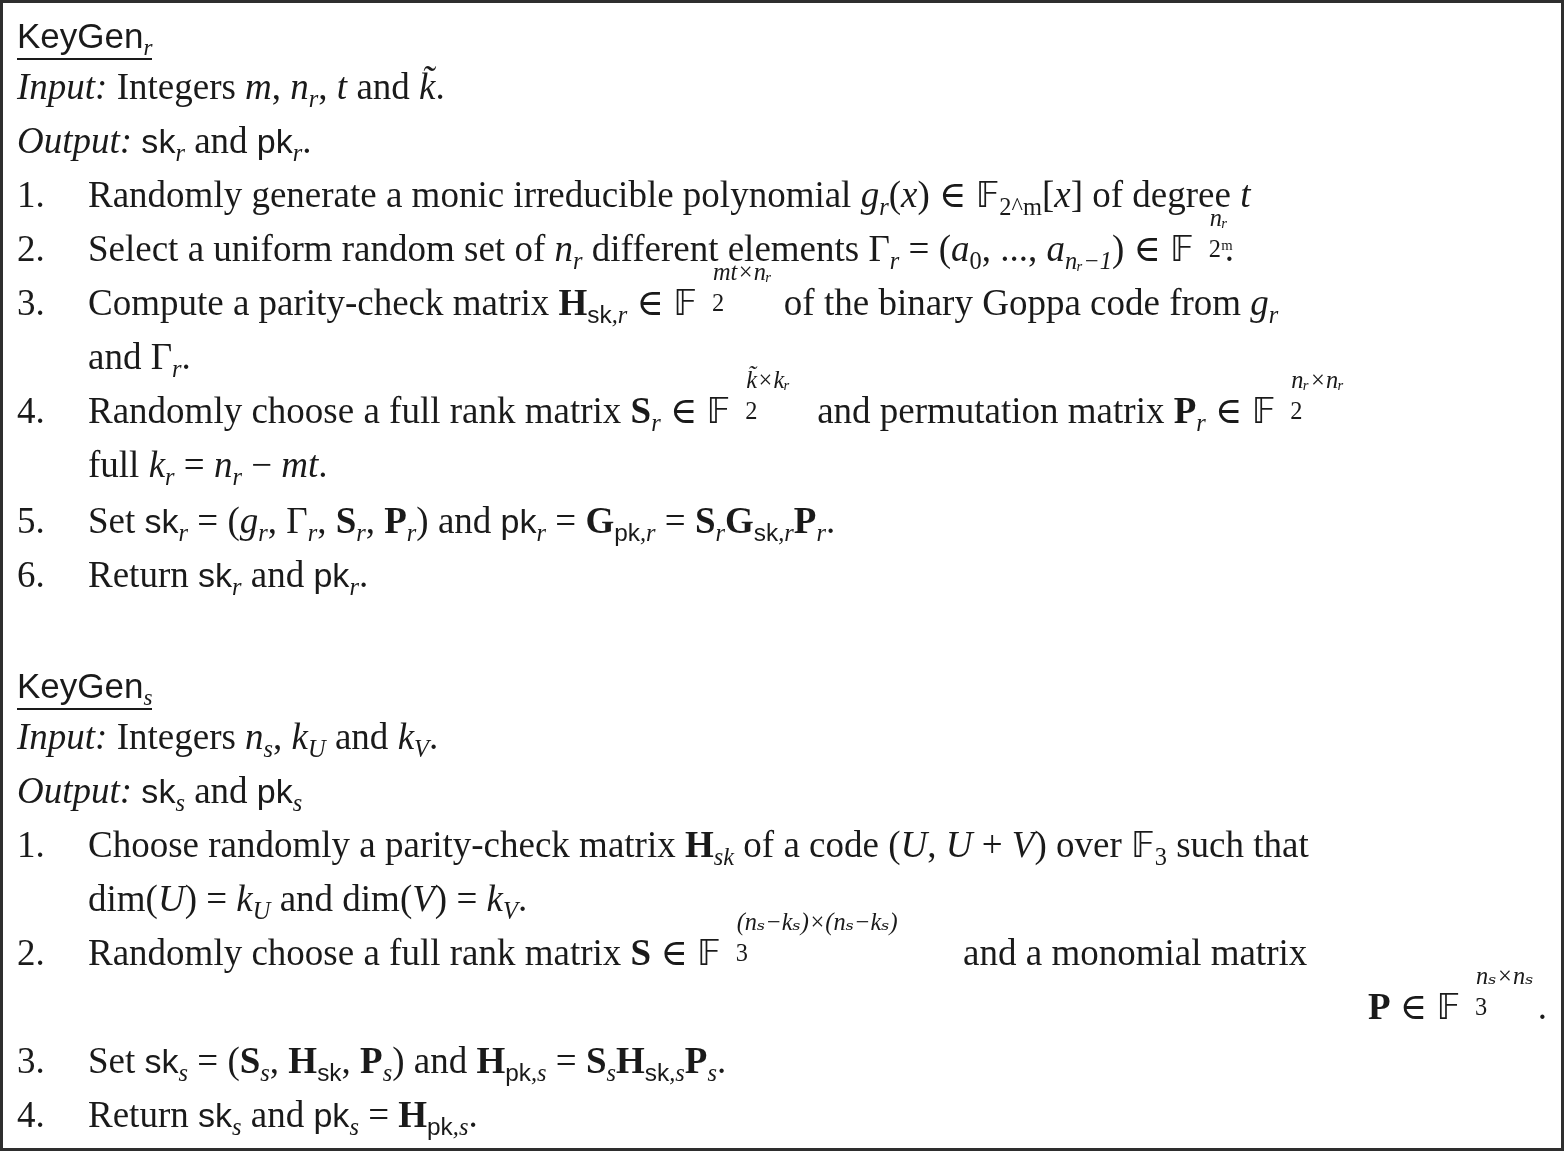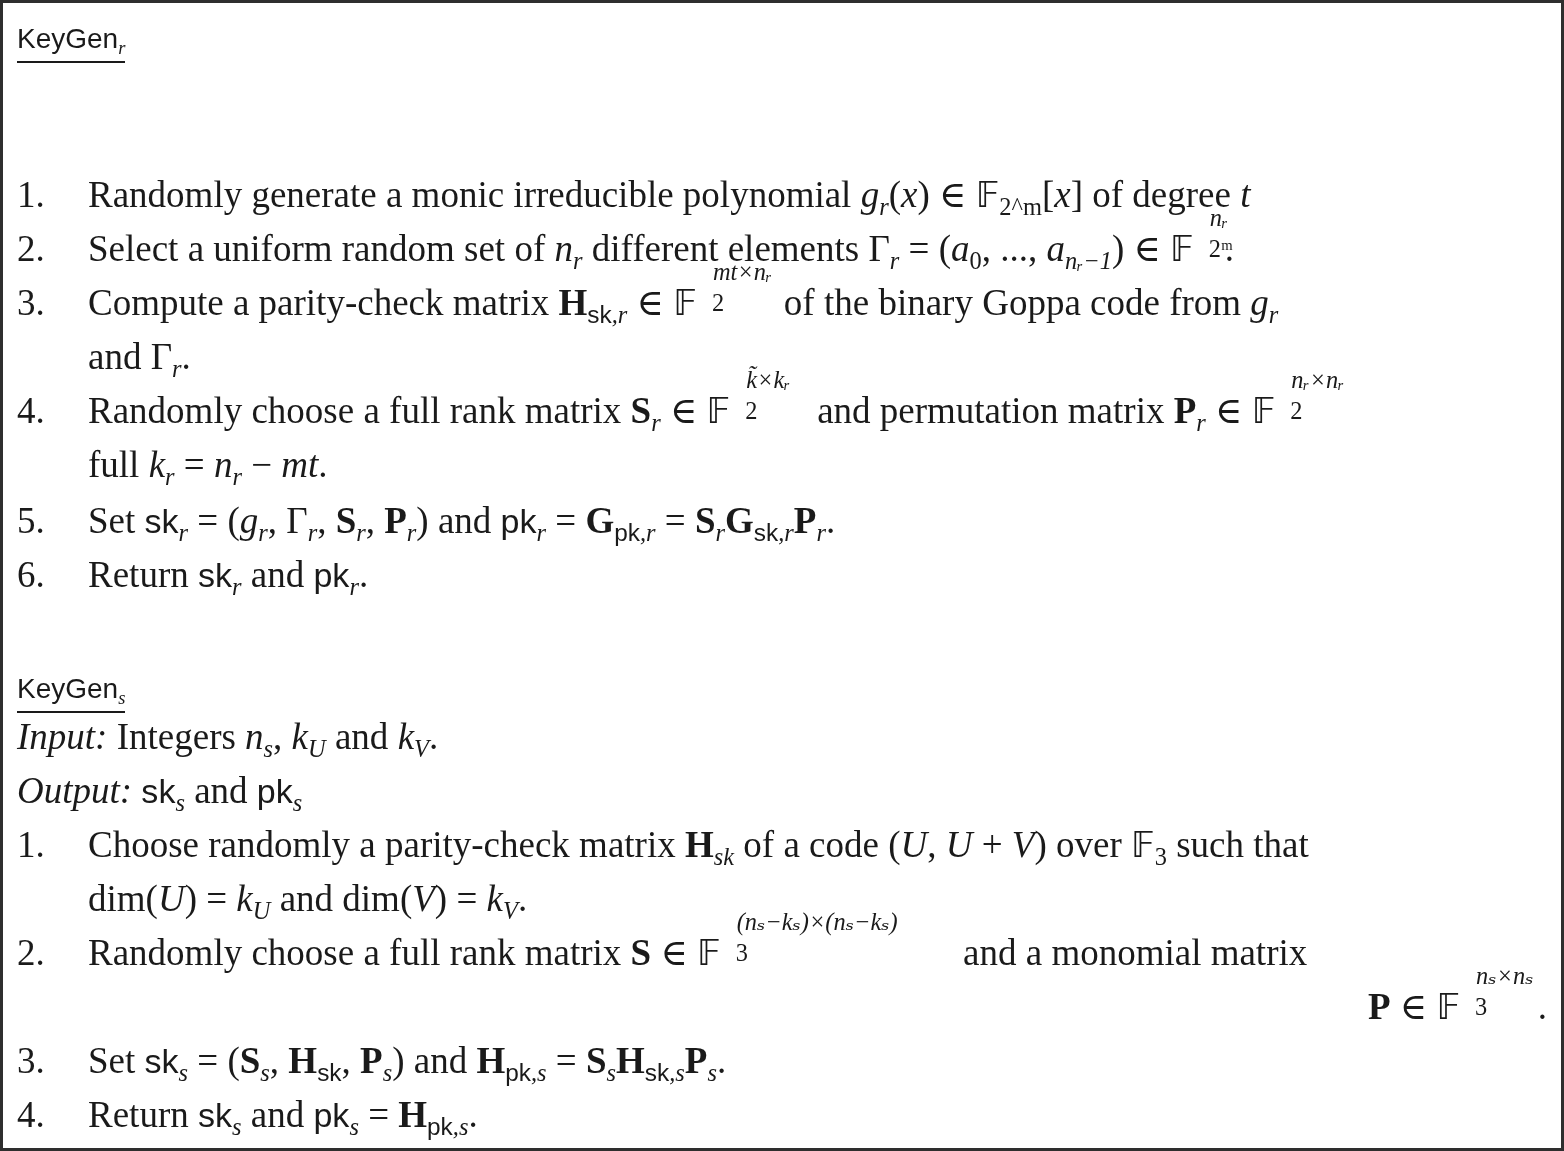--- a/index.html
+++ b/index.html
@@ -14,21 +14,21 @@
     height: 54px; line-height: 54px;
     font-family: "Liberation Serif", "DejaVu Serif", serif;
     font-size: 37px; color: #1a1a1a; white-space: nowrap;
   }
   .line.step { left: 14px; }
   .num { display: inline-block; width: 71px; }
   .cont { padding-left: 71px; }
   .justify-wrap { display: inline-block; }
   .title {
     font-family: "Liberation Sans", "DejaVu Sans", sans-serif;
-    font-size: 28px; display: inline-block;
+    font-size: 35px; display: inline-block;
     border-bottom: 2px solid #1a1a1a; line-height: 44px; padding-bottom: 0px;
   }
   .t-rm { font-style: normal; }
   .t-it { font-style: italic; }
   .t-bf { font-weight: bold; font-style: normal; }
   .t-sf { font-family: "Liberation Sans", "DejaVu Sans", sans-serif; font-style: normal; font-size: 0.92em; }
   .t-bb { font-family: "DejaVu Sans", sans-serif; font-style: normal; font-size: 0.95em; }
   sub, sup { font-size: 0.66em; line-height: 0; position: relative; }
   sub { vertical-align: baseline; top: 0.32em; }
   .ss { display: inline-block; vertical-align: baseline; position: relative; line-height: 1; }
@@ -39,20 +39,22 @@
   .sub-rm { font-style: normal; }
 </style>
 </head>
 <body>
 
 <div class="frame">
 
   <div class="line" style="top:6px;">
     <span class="title"><span>KeyGen</span><sub class="sub-it" style="font-family:'Liberation Serif',serif;">r</sub></span>
   </div>
+  <div class="line" style="top:57px;"><span class="t-it">Input:</span><span class="t-rm"> Integers </span><span class="t-it">m</span><span class="t-rm">, </span><span class="t-it">n</span><sub><span class="sub-it">r</span></sub><span class="t-rm">, </span><span class="t-it">t</span><span class="t-rm"> and </span><span class="t-it">k̃</span><span class="t-rm">.</span></div>
+  <div class="line" style="top:111px;"><span class="t-it">Output:</span><span class="t-rm"> </span><span class="t-sf">sk</span><sub><span class="sub-it">r</span></sub><span class="t-rm"> and </span><span class="t-sf">pk</span><sub><span class="sub-it">r</span></sub><span class="t-rm">.</span></div>
 
   <div class="line step" style="top:165px;"><span class="num">1.</span><span class="justify-wrap"><span class="t-rm">Randomly generate a monic irreducible polynomial </span><span class="t-it">g</span><sub><span class="sub-it">r</span></sub><span class="t-rm">(</span><span class="t-it">x</span><span class="t-rm">) ∈ </span><span class="t-bb">𝔽</span><sub><span class="sub-rm">2^m</span></sub><span class="t-rm">[</span><span class="t-it">x</span><span class="t-rm">] of degree </span><span class="t-it">t</span></span></div>
   <div class="line step" style="top:219px;"><span class="num">2.</span><span class="justify-wrap"><span class="t-rm">Select a uniform random set of </span><span class="t-it">n</span><sub><span class="sub-it">r</span></sub><span class="t-rm"> different elements Γ</span><sub class="sub-it">r</sub><span class="t-rm"> = (</span><span class="t-it">a</span><sub><span class="sub-rm">0</span></sub><span class="t-rm">, ..., </span><span class="t-it">a</span><sub><span class="sub-it">nᵣ−1</span></sub><span class="t-rm">) ∈ </span><span class="t-bb">𝔽</span><span class="ss" style="width: 0.84em; height: 1em;"><span class="sp sub-it">nᵣ</span><span class="sb sub-rm">2ᵐ</span></span><span class="t-rm">.</span></span></div>
   <div class="line step" style="top:273px;"><span class="num">3.</span><span class="justify-wrap"><span class="t-rm">Compute a parity-check matrix </span><span class="t-bf">H</span><sub><span class="sub-sf">sk</span><span class="sub-it">,r</span></sub><span class="t-rm"> ∈ </span><span class="t-bb">𝔽</span><span class="ss" style="width: 2.1em; height: 1em;"><span class="sp sub-it">mt×nᵣ</span><span class="sb sub-rm">2</span></span><span class="t-rm"> of the binary Goppa code from </span><span class="t-it">g</span><sub><span class="sub-it">r</span></sub></span></div>
   <div class="line step cont" style="top:327px;"><span class="justify-wrap"><span class="t-rm">and Γ</span><sub class="sub-it">r</sub><span class="t-rm">.</span></span></div>
   <div class="line step" style="top:381px;"><span class="num">4.</span><span class="justify-wrap"><span class="t-rm">Randomly choose a full rank matrix </span><span class="t-bf">S</span><sub><span class="sub-it">r</span></sub><span class="t-rm"> ∈ </span><span class="t-bb">𝔽</span><span class="ss" style="width: 2.1em; height: 1em;"><span class="sp sub-it">k̃×kᵣ</span><span class="sb sub-rm">2</span></span><span class="t-rm"> and permutation matrix </span><span class="t-bf">P</span><sub><span class="sub-it">r</span></sub><span class="t-rm"> ∈ </span><span class="t-bb">𝔽</span><span class="ss" style="width: 2.1em; height: 1em;"><span class="sp sub-it">nᵣ×nᵣ</span><span class="sb sub-rm">2</span></span></span></div>
   <div class="line step cont" style="top:435px;"><span class="justify-wrap"><span class="t-rm">full </span><span class="t-it">k</span><sub><span class="sub-it">r</span></sub><span class="t-rm"> = </span><span class="t-it">n</span><sub><span class="sub-it">r</span></sub><span class="t-rm"> − </span><span class="t-it">mt</span><span class="t-rm">.</span></span></div>
   <div class="line step" style="top:491px;"><span class="num">5.</span><span class="justify-wrap"><span class="t-rm">Set </span><span class="t-sf">sk</span><sub><span class="sub-it">r</span></sub><span class="t-rm"> = (</span><span class="t-it">g</span><sub><span class="sub-it">r</span></sub><span class="t-rm">, Γ</span><sub class="sub-it">r</sub><span class="t-rm">, </span><span class="t-bf">S</span><sub><span class="sub-it">r</span></sub><span class="t-rm">, </span><span class="t-bf">P</span><sub><span class="sub-it">r</span></sub><span class="t-rm">) and </span><span class="t-sf">pk</span><sub><span class="sub-it">r</span></sub><span class="t-rm"> = </span><span class="t-bf">G</span><sub><span class="sub-sf">pk</span><span class="sub-it">,r</span></sub><span class="t-rm"> = </span><span class="t-bf">S</span><sub><span class="sub-it">r</span></sub><span class="t-bf">G</span><sub><span class="sub-sf">sk</span><span class="sub-it">,r</span></sub><span class="t-bf">P</span><sub><span class="sub-it">r</span></sub><span class="t-rm">.</span></span></div>
   <div class="line step" style="top:545px;"><span class="num">6.</span><span class="justify-wrap"><span class="t-rm">Return </span><span class="t-sf">sk</span><sub><span class="sub-it">r</span></sub><span class="t-rm"> and </span><span class="t-sf">pk</span><sub><span class="sub-it">r</span></sub><span class="t-rm">.</span></span></div>
 

